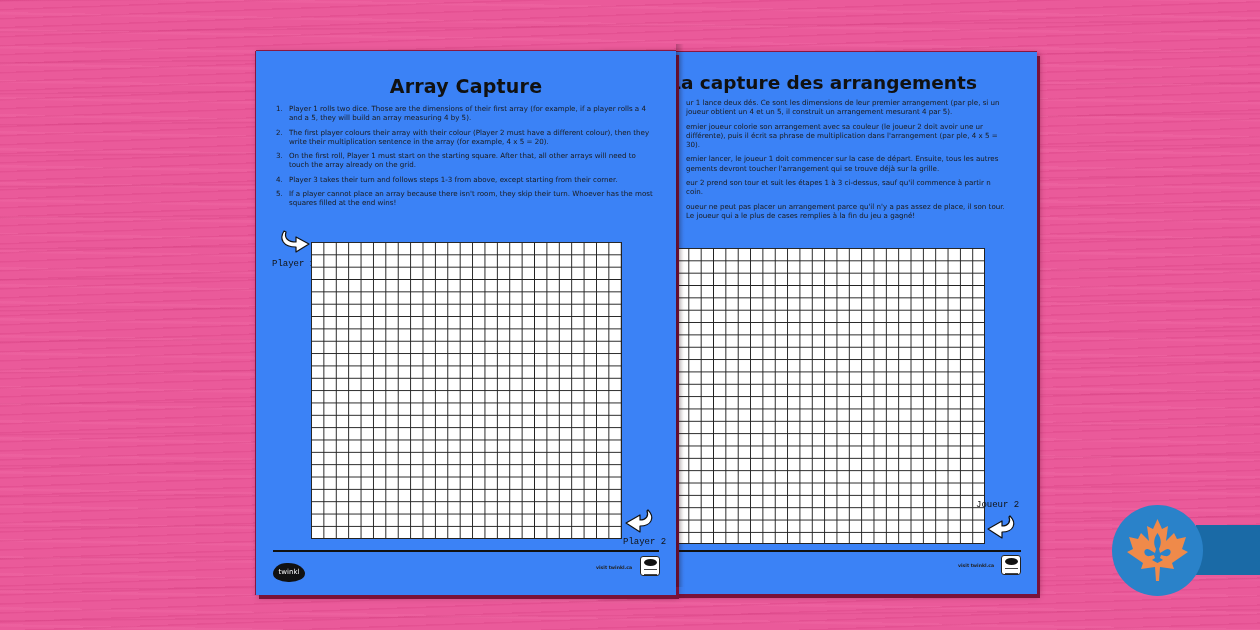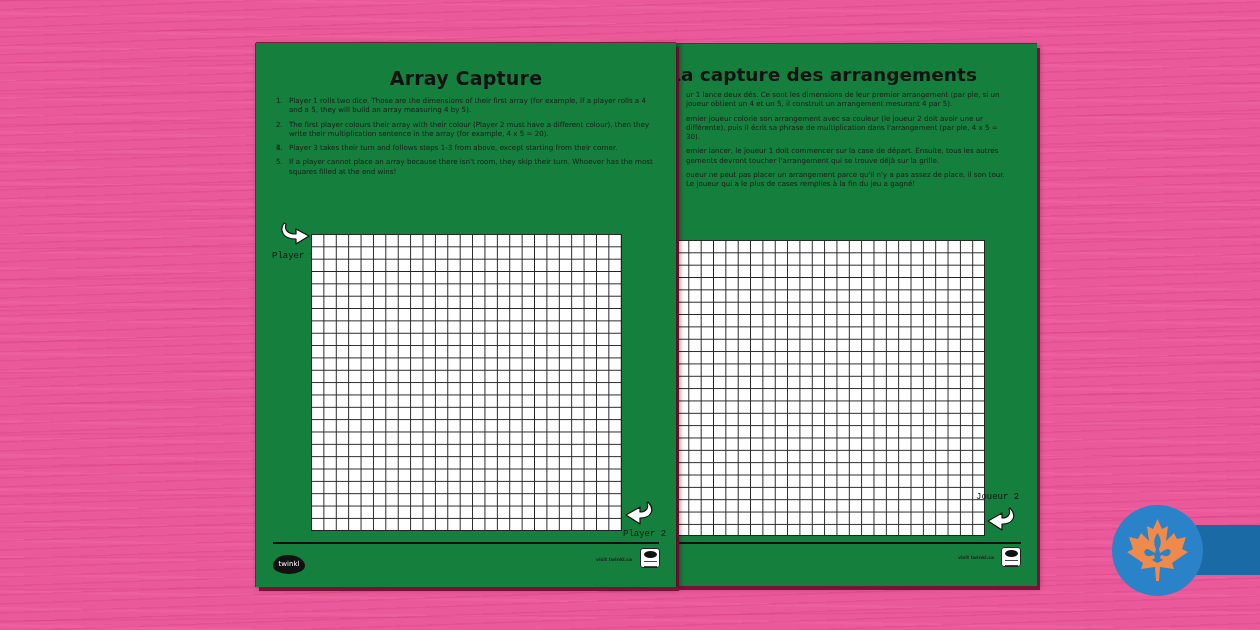--- a/index.html
+++ b/index.html
@@ -9,23 +9,24 @@
       font-family: "Liberation Sans", sans-serif;
       background-color: #ea5a9a;
       background-image:
         repeating-linear-gradient(178deg, rgba(200,40,110,0.18) 0px, rgba(200,40,110,0.18) 1px, transparent 2px, transparent 9px),
         repeating-linear-gradient(181deg, rgba(255,140,190,0.12) 0px, rgba(255,140,190,0.12) 2px, transparent 3px, transparent 17px),
         repeating-linear-gradient(179.5deg, rgba(180,30,95,0.12) 0px, rgba(180,30,95,0.12) 1px, transparent 2px, transparent 31px);
     }
 
     .page {
       position: absolute;
-      background: #15803d;
+      background: #3b82f6;
       box-shadow: -1px 0 0 #8a1640, 0 -1px 0 #8a1640, 3px 4px 0 #7a1238, 2px 2px 6px rgba(60,0,20,0.45);
       overflow: hidden;
+      margin-top: 8px;
     }
     .page-left { left: 256px; top: 43px; width: 420px; height: 544px; z-index: 2; }
     .page-right { left: 600px; top: 44px; width: 437px; height: 542px; z-index: 1; }
     .page-left-shadow {
       position: absolute; left: 676px; top: 44px; width: 8px; height: 543px;
       background: linear-gradient(to right, rgba(0,0,0,0.22), rgba(0,0,0,0));
       z-index: 2;
     }
 
     .title {
@@ -126,21 +127,21 @@
     .emblem svg { position: absolute; left: 0; top: 0; }
   </style>
 </head>
 <body>
 
 <div class="page page-left">
   <h1 class="title">Array Capture</h1>
   <ol class="instructions">
     <li><span class="num">1.</span><span>Player 1 rolls two dice. Those are the dimensions of their first array (for example, if a player rolls a 4 and a 5, they will build an array measuring 4 by 5).</span></li>
     <li><span class="num">2.</span><span>The first player colours their array with their colour (Player 2 must have a different colour), then they write their multiplication sentence in the array (for example, 4 x 5 = 20).</span></li>
-    <li><span class="num">3.</span></li>
+    <li><span class="num">3.</span><span>On the first roll, Player 1 must start on the starting square. After that, all other arrays will need to touch the array already on the grid.</span></li>
     <li><span class="num">4.</span><span>Player 3 takes their turn and follows steps 1-3 from above, except starting from their corner.</span></li>
     <li><span class="num">5.</span><span>If a player cannot place an array because there isn't room, they skip their turn. Whoever has the most squares filled at the end wins!</span></li>
   </ol>
 
   <svg class="arrow" style="left:22px;top:178px;" width="34" height="28" viewBox="0 0 34 28">
     <path d="M6 2 C1 10 5 18 18 18 L18 23 L31 15 L18 8 L18 13 C10 13 6 9 8 3 Z" fill="#fff" stroke="#111" stroke-width="1.2" stroke-linejoin="round"></path>
   </svg>
   <span class="player-label" style="left:16px;top:208px;">Player 1</span>
 
   <div class="grid"></div>
@@ -156,20 +157,21 @@
   <div class="badge"></div>
 </div>
 <div class="page-left-shadow"></div>
 
 <div class="page page-right">
   <h1 class="title">La capture des arrangements</h1>
   <ol class="instructions">
     <li><span>ur 1 lance deux dés. Ce sont les dimensions de leur premier arrangement (par ple, si un joueur obtient un 4 et un 5, il construit un arrangement mesurant 4 par 5).</span></li>
     <li><span>emier joueur colorie son arrangement avec sa couleur (le joueur 2 doit avoir une ur différente), puis il écrit sa phrase de multiplication dans l'arrangement (par ple, 4 x 5 = 30).</span></li>
     <li><span>emier lancer, le joueur 1 doit commencer sur la case de départ. Ensuite, tous les autres gements devront toucher l'arrangement qui se trouve déjà sur la grille.</span></li>
+    <li><span>eur 2 prend son tour et suit les étapes 1 à 3 ci-dessus, sauf qu'il commence à partir n coin.</span></li>
     <li><span>oueur ne peut pas placer un arrangement parce qu'il n'y a pas assez de place, il son tour. Le joueur qui a le plus de cases remplies à la fin du jeu a gagné!</span></li>
   </ol>
 
   <div class="grid"></div>
 
   <span class="player-label" style="left:376px;top:448px;">Joueur 2</span>
   <svg class="arrow" style="left:386px;top:462px;" width="32" height="30" viewBox="0 0 32 30">
     <path d="M24 2 C31 9 28 18 16 18 L16 24 L2 15 L16 7 L16 12 C22 12 25 8 23 3 Z" fill="#fff" stroke="#111" stroke-width="1.2" stroke-linejoin="round"></path>
   </svg>
 

